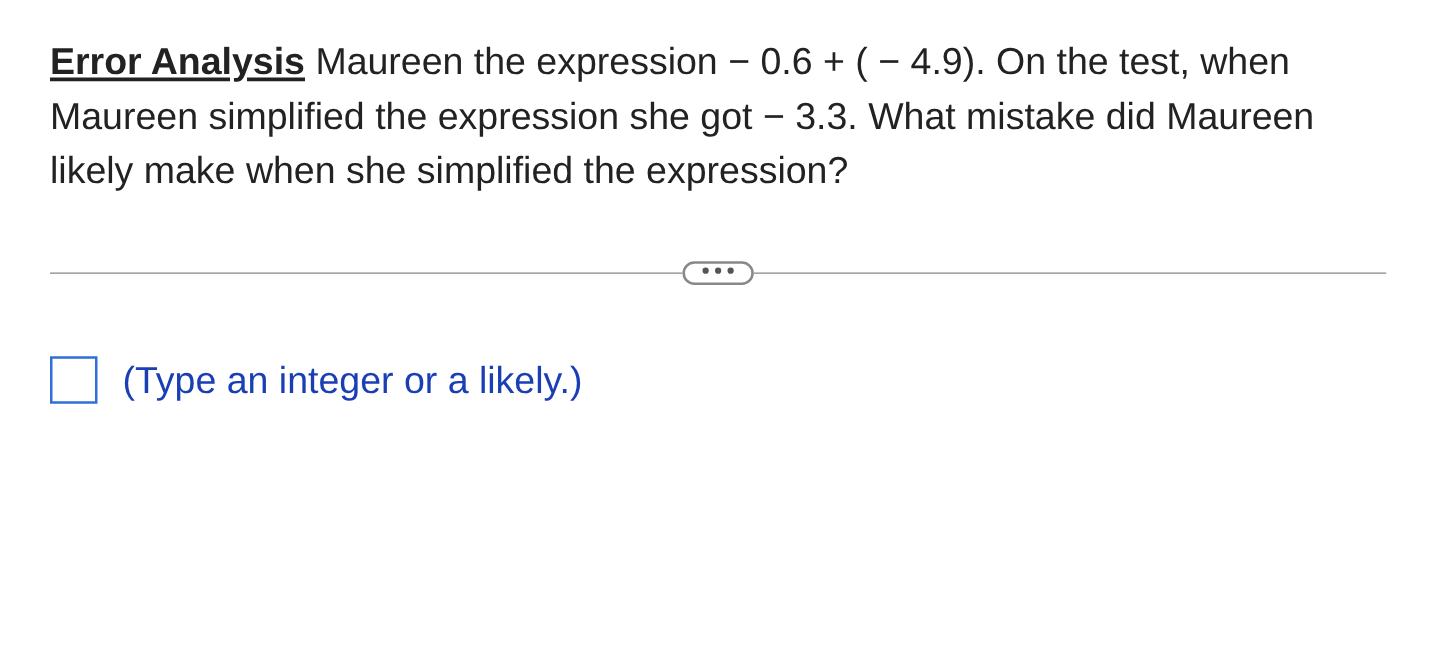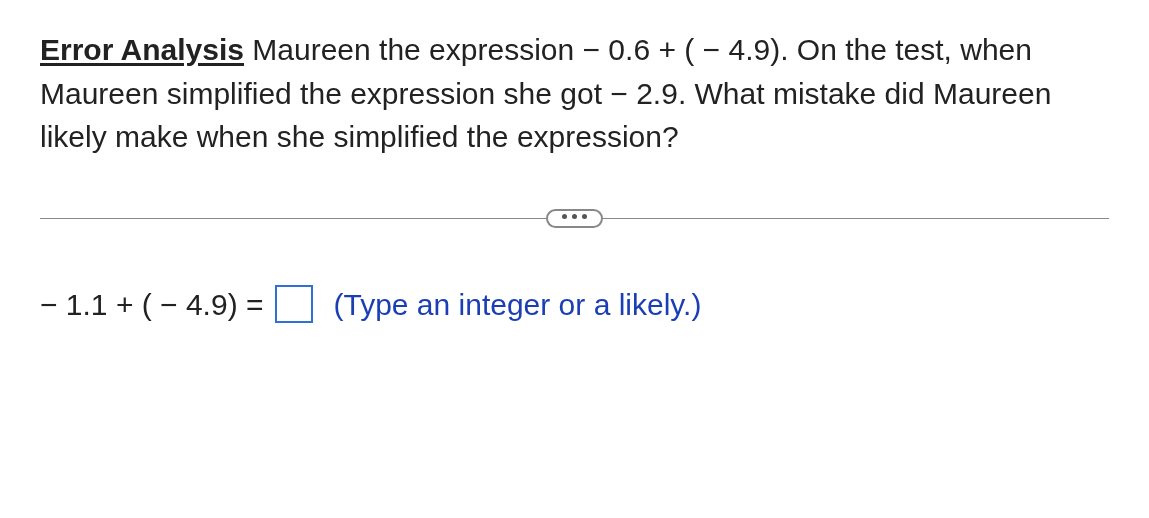--- a/index.html
+++ b/index.html
@@ -68,30 +68,29 @@
   }
   .hint {
     color: #1a3fb5;
     margin-left: 8px;
   }
 </style>
 </head>
 <body>
 
 <div class="question">
-  <span class="heading">Error Analysis</span><span>  Maureen the expression  </span><span>− 0.6 + ( − 4.9)</span><span>. On the test, when Maureen simplified the expression she got </span><span>− 2.9</span><span>. What mistake did Maureen likely make when she simplified the expression?</span>
+  <span class="heading">Error Analysis</span><span>  Maureen the expression  </span><span>− 0.6 + ( − 4.9)</span><span>. On the test, when Maureen simplified the expression she got </span><span>− 3.3</span><span>. What mistake did Maureen likely make when she simplified the expression?</span>
 </div>
 
 <div class="divider-row">
   <div class="line"></div>
   <div class="pill">
     <span class="dot"></span>
     <span class="dot"></span>
     <span class="dot"></span>
   </div>
   <div class="line"></div>
 </div>
 
 <div class="answer-row">
-  <span class="expr">− 1.1 + ( − 4.9) =</span>
   <input class="input-box" type="text" style="">
   <span class="hint">(Type an integer or a likely.)</span>
 </div>
 
 </body></html>

